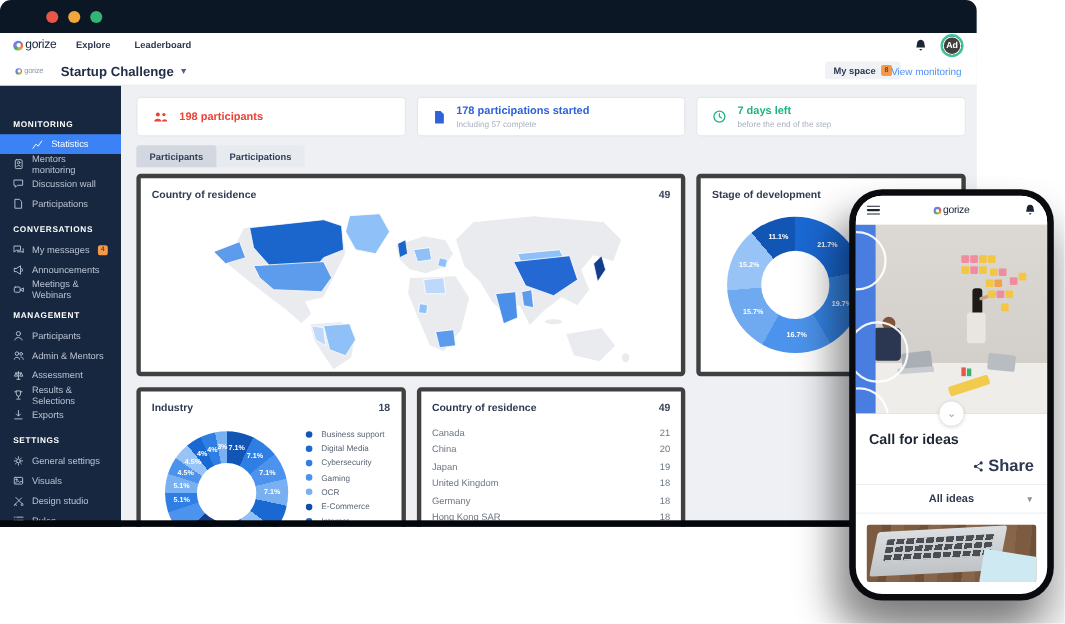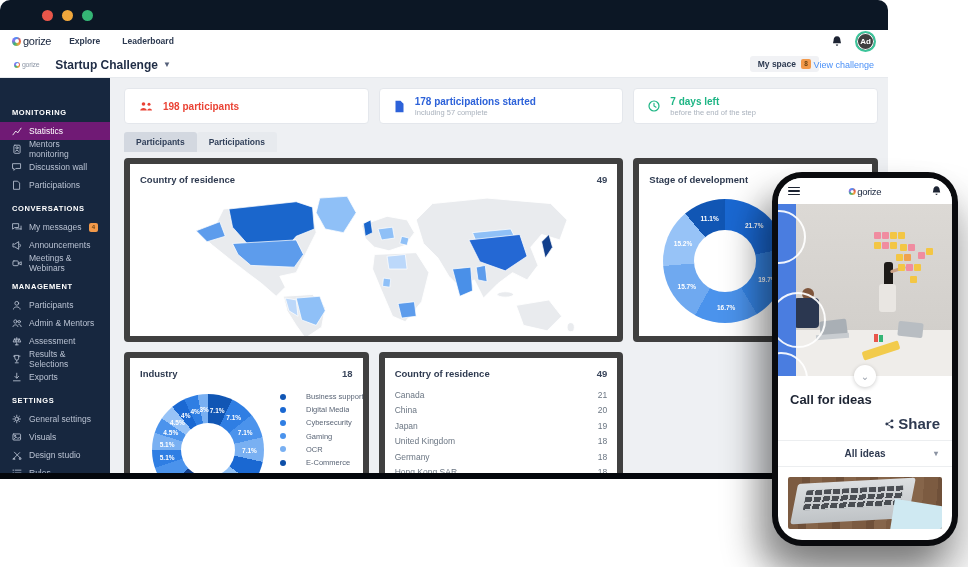--- a/index.html
+++ b/index.html
@@ -38,61 +38,61 @@
   .challenge-title { font-size:12px; font-weight:bold; color:#1f2c45; margin-left:16px; }
   .caret { font-size:8px; color:#55607a; margin-left:5px; }
   .view-challenge { margin-left:auto; font-size:9px; color:#4a90f7; cursor:pointer; }
 
   
   .app-body { display:flex; height:417px; }
   .sidebar { width:110px; background:#17273f; flex:none; padding-top:20px; overflow:hidden; }
   .sb-section-title { color:#fff; font-size:7.5px; font-weight:bold; letter-spacing:.6px; margin:10px 12px 5px; }
   .sb-item { display:flex; align-items:center; gap:7px; height:18px; padding:0 12px; color:#b9c2d2; font-size:8.5px; cursor:pointer; }
   .sb-item svg { flex:none; }
-  .sb-item.active { background:#701a75; color:#fff; }
+  .sb-item.active { background:#3b82f6; color:#fff;justify-content:center; }
   .sb-badge { margin-left:auto; background:#f2994a; color:#6e4310; border-radius:2px; font-size:6px; font-weight:bold;
               width:9px; height:9px; display:flex; align-items:center; justify-content:center; }
 
   .content { flex:1; padding:10px 10px 0 14px; overflow:hidden; }
 
   
   .stats-row { display:flex; gap:10px; }
   .stat-card { flex:1; height:36px; background:#fff; border:1px solid #e4e7ec; border-radius:4px;
                display:flex; align-items:center; padding:0 14px; gap:10px; }
   .stat-main { font-size:10px; font-weight:bold; }
   .stat-sub { font-size:7.5px; color:#aab2bd; margin-top:1px; }
   .red { color:#ea4335; } .blue { color:#2d62d9; } .green { color:#1db584; }
 
   
   .tabs { display:flex; margin-top:8px; }
   .tab { font-size:8.5px; font-weight:bold; color:#31405a; background:#e7eaee; padding:5px 12px; border-radius:3px 3px 0 0; cursor:pointer; }
   .tab.active { background:#d3d8e0; }
 
   
   .grid { display:grid; grid-template-columns:1fr 1fr 1fr; gap:10px; margin-top:6px; }
-  .card { background:#fff; border:6px solid #404040; border-radius:4px; padding:10px; position:relative; overflow:hidden; }
+  .card { background:#fff; border:4px solid #404040; border-radius:4px; padding:10px; position:relative; overflow:hidden; }
   .card-head { display:flex; justify-content:space-between; align-items:center; }
   .card-title { font-size:9.5px; font-weight:bold; color:#2e3a50; }
   .card-count { font-size:9.5px; font-weight:bold; color:#3a465c; }
   .card-map { grid-column:span 2; height:184px; }
   .card-stage { height:184px; }
   .card-industry, .card-countries { height:160px; }
 
   
   .donut { position:relative; border-radius:50%; }
   .donut .hole { position:absolute; background:#fff; border-radius:50%; left:50%; top:50%; transform:translate(-50%,-50%); }
   .donut-label { position:absolute; transform:translate(-50%,-50%); color:#fff; font-size:6.5px; font-weight:bold; white-space:nowrap; }
   .donut-stage { width:124px; height:124px; margin:14px 0 0 14px; }
   .donut-stage .hole { width:62px; height:62px; }
   .donut-industry { position:absolute; left:22px; top:36px; width:112px; height:112px; }
   .donut-industry .hole { width:54px; height:54px; }
 
   
   .legend { position:absolute; left:150px; top:32px; width:88px; }
-  .legend-item { display:flex; align-items:center; gap:20px; height:13.2px; }
+  .legend-item { display:flex; align-items:center; gap:8px; height:13.2px; }
   .legend-dot { width:6px; height:6px; border-radius:50%; flex:none; }
   .legend-label { font-size:7.5px; color:#5a6576; white-space:nowrap; overflow:hidden; text-overflow:ellipsis; }
 
   
   .country-rows { margin-top:8px; }
   .country-row { display:flex; justify-content:space-between; height:15.5px; align-items:center; }
   .country-name, .country-val { font-size:8.5px; color:#6b7683; }
 
   
   .map-wrap { margin-top:4px; }
@@ -171,21 +171,21 @@
       </div>
     </div>
 
     <div class="challenge-bar">
       <div class="brand mini-brand">
         <span class="brand-dot"></span>
         <span class="brand-text">gorize</span>
       </div>
       <span class="challenge-title">Startup Challenge</span>
       <span class="caret">▼</span>
-      <span class="view-challenge">View challenge</span>
+      <span class="view-challenge">View monitoring</span>
     </div>
 
     <div class="app-body">
 
       <div class="sidebar" id="sidebar">
           <div class="sb-section-title">MONITORING</div>
           <div class="sb-item active">
             <svg class="icon" width="10" height="10.5" viewBox="0 0 10.5 10.5" fill="none" stroke="#fff" stroke-width="0.9" stroke-linecap="round" stroke-linejoin="round">
               <path d="M1,9 L4,5 L6,7 L9.5,2"></path>
             </svg>

